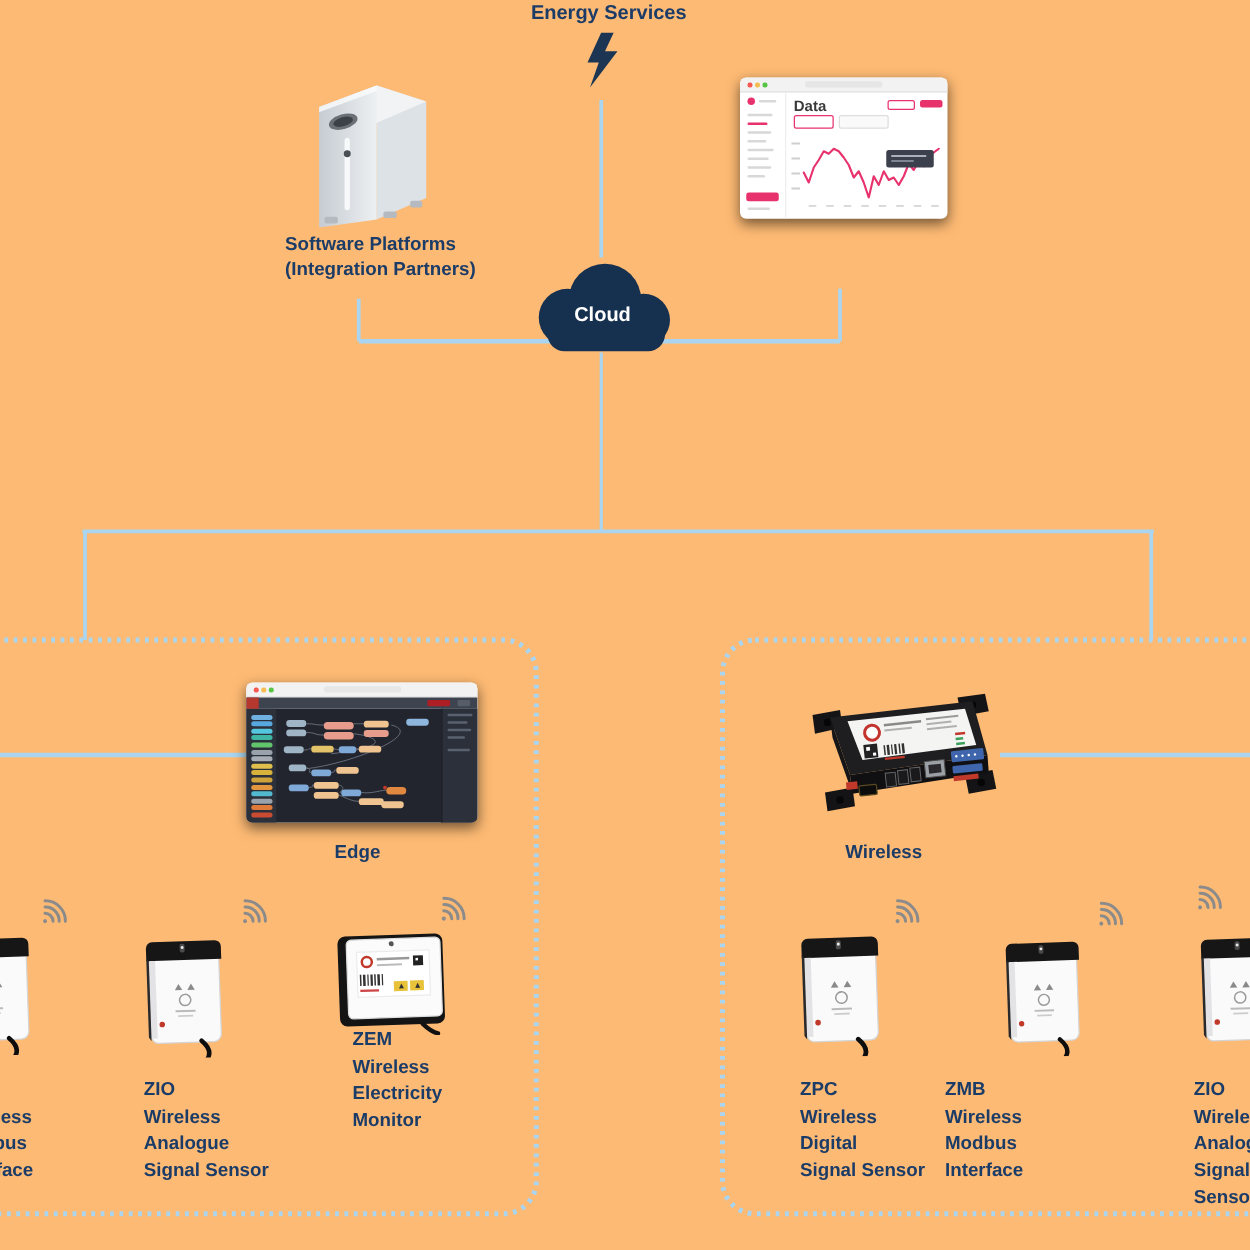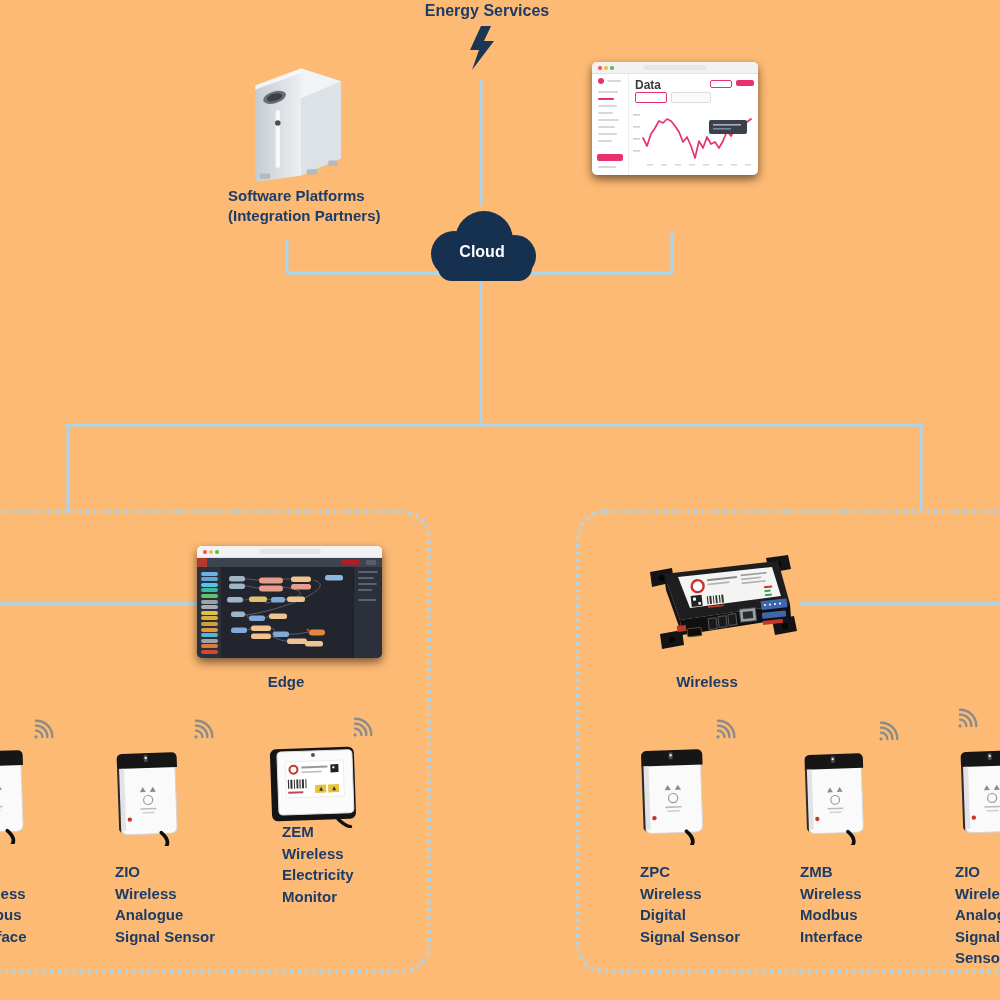--- a/index.html
+++ b/index.html
@@ -405,21 +405,21 @@
       <use href="#sym-wifi"></use>
     </svg>
   <svg class="abs" style="left:956px;top:744px;" width="72" height="100">
       <use href="#sym-sensor"></use>
     </svg>
 
   <div class="abs navy dev-label" style="left:640px;top:861px;">ZPC
 Wireless
 Digital
 Signal Sensor</div>
-  <div class="abs navy dev-label" style="left:800px;top:861px;">ZMB
+  <div class="abs navy dev-label" style="left:756px;top:861px;">ZMB
 Wireless
 Modbus
 Interface</div>
   <div class="abs navy dev-label" style="left:955px;top:861px;">ZIO
 Wireless
 Analogue
 Signal Sensor</div>
 
 </div>
 

